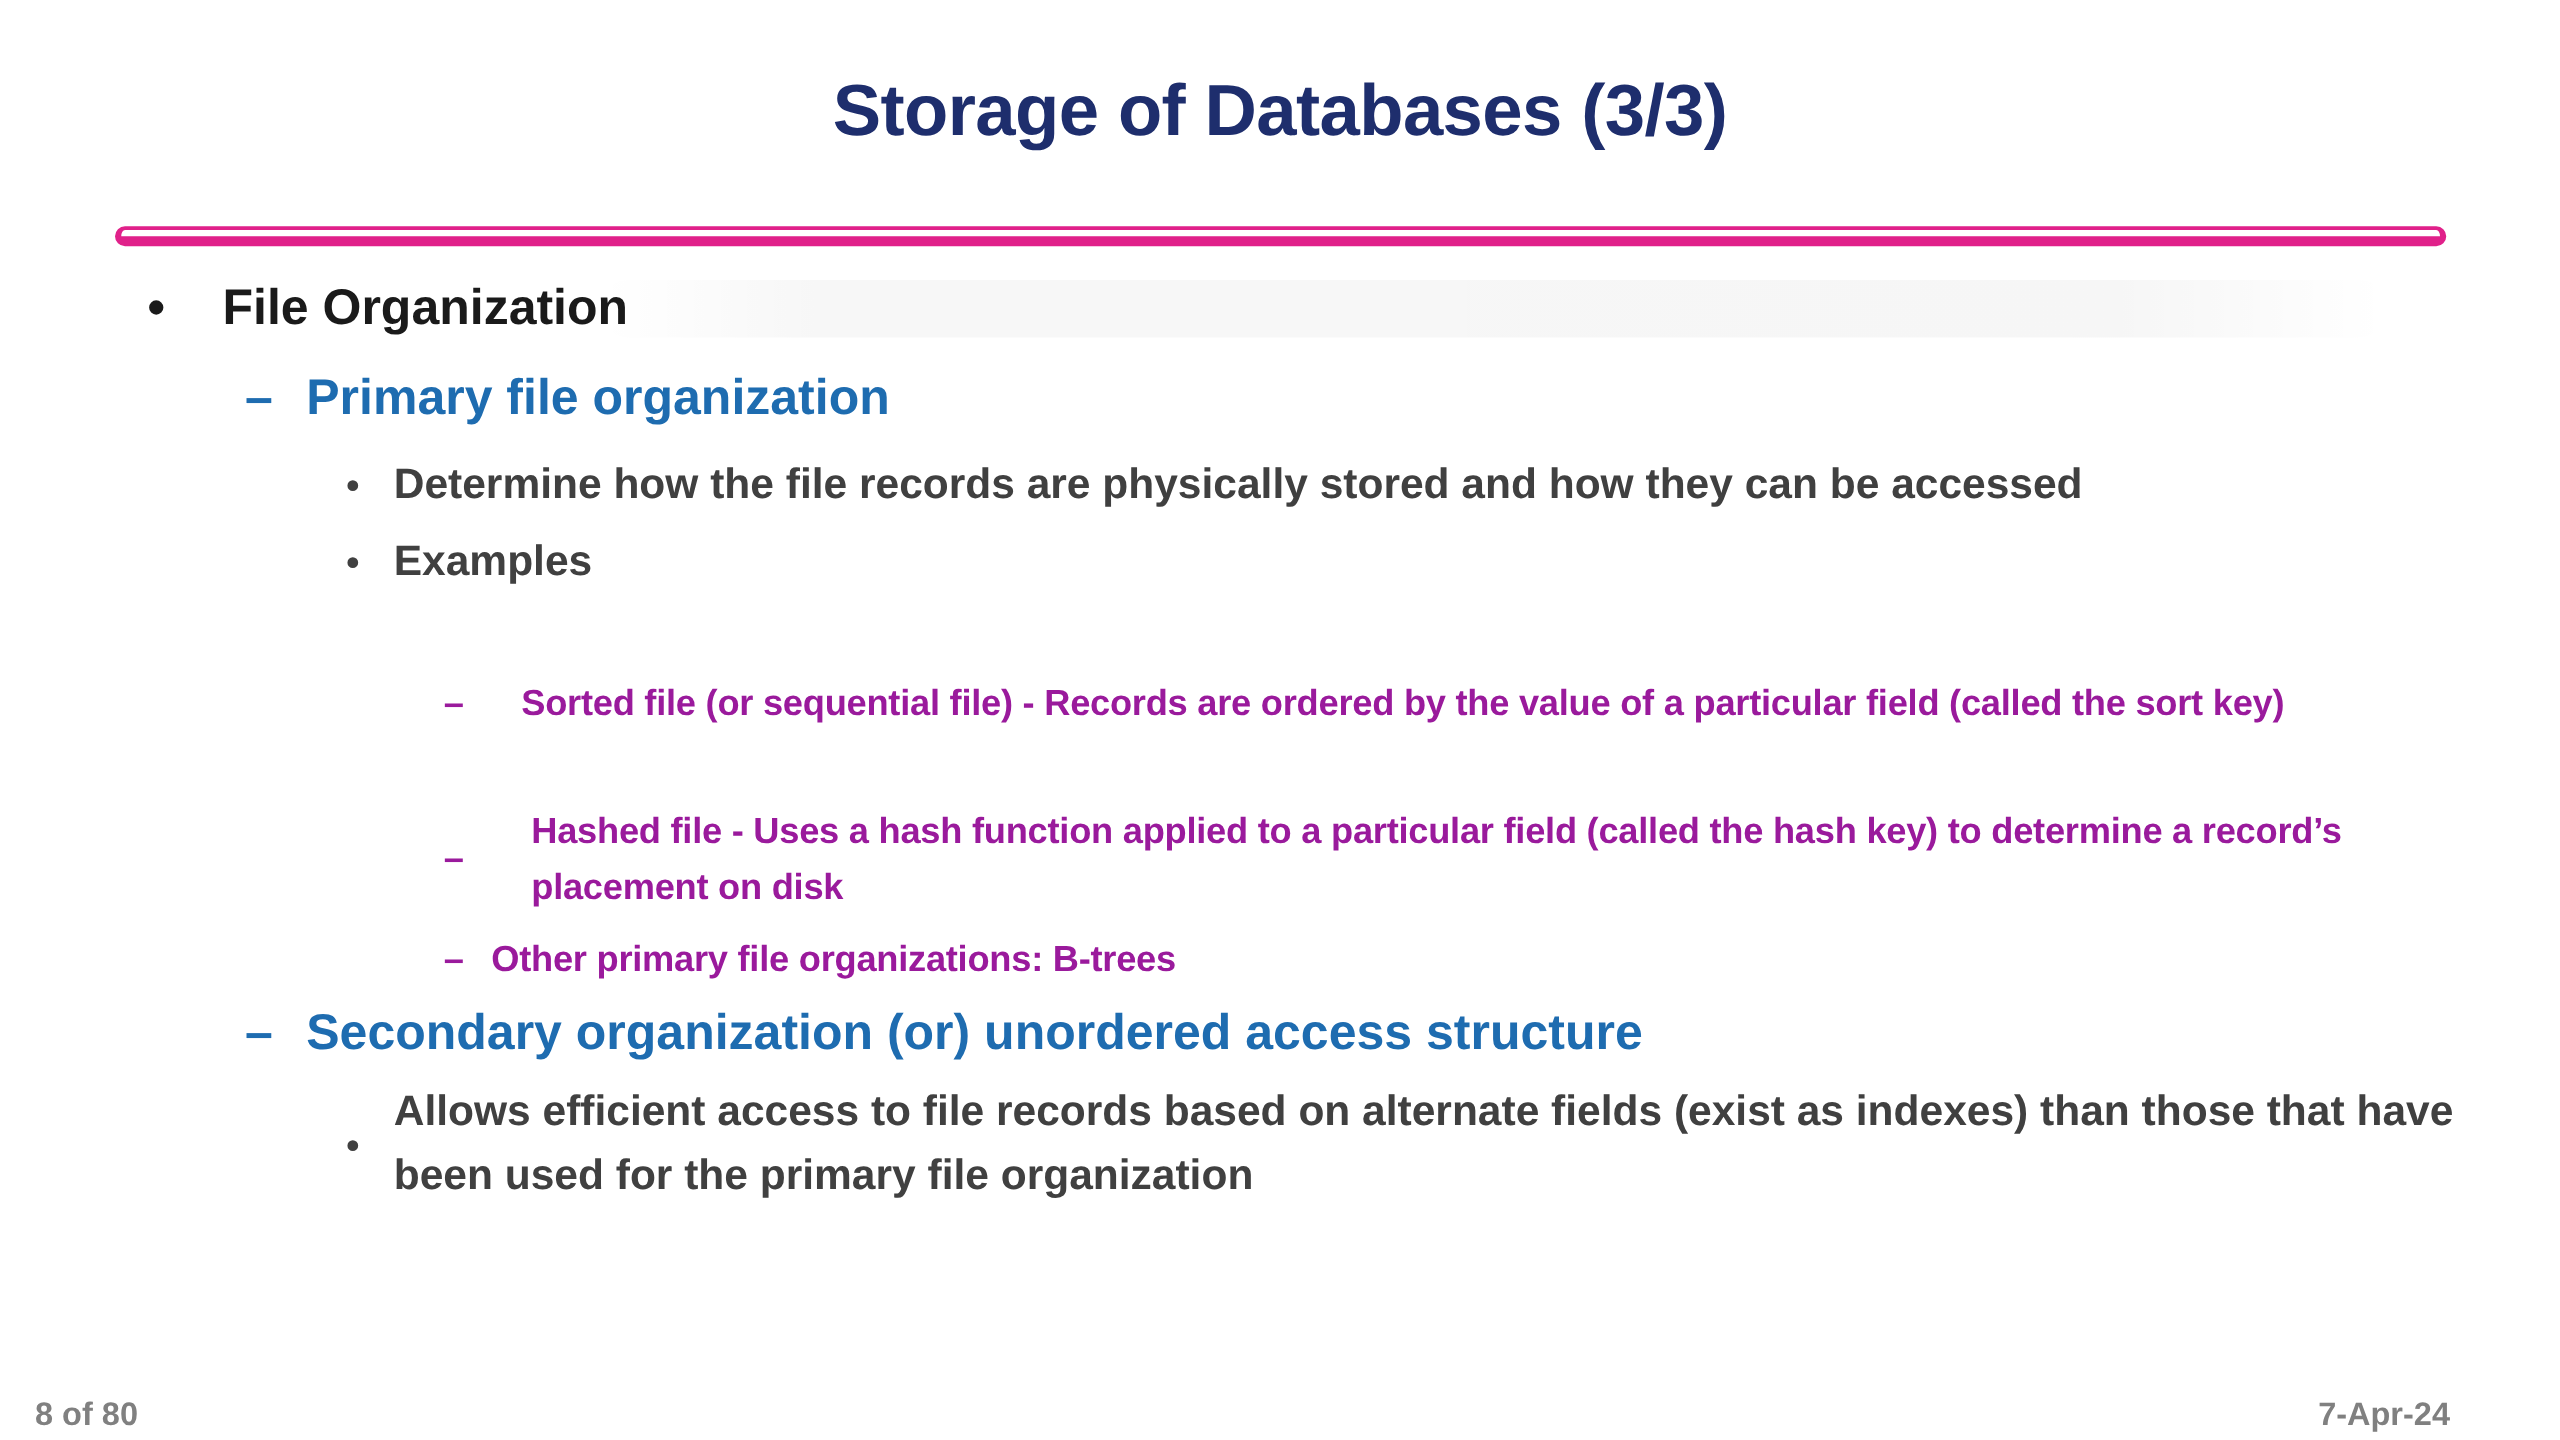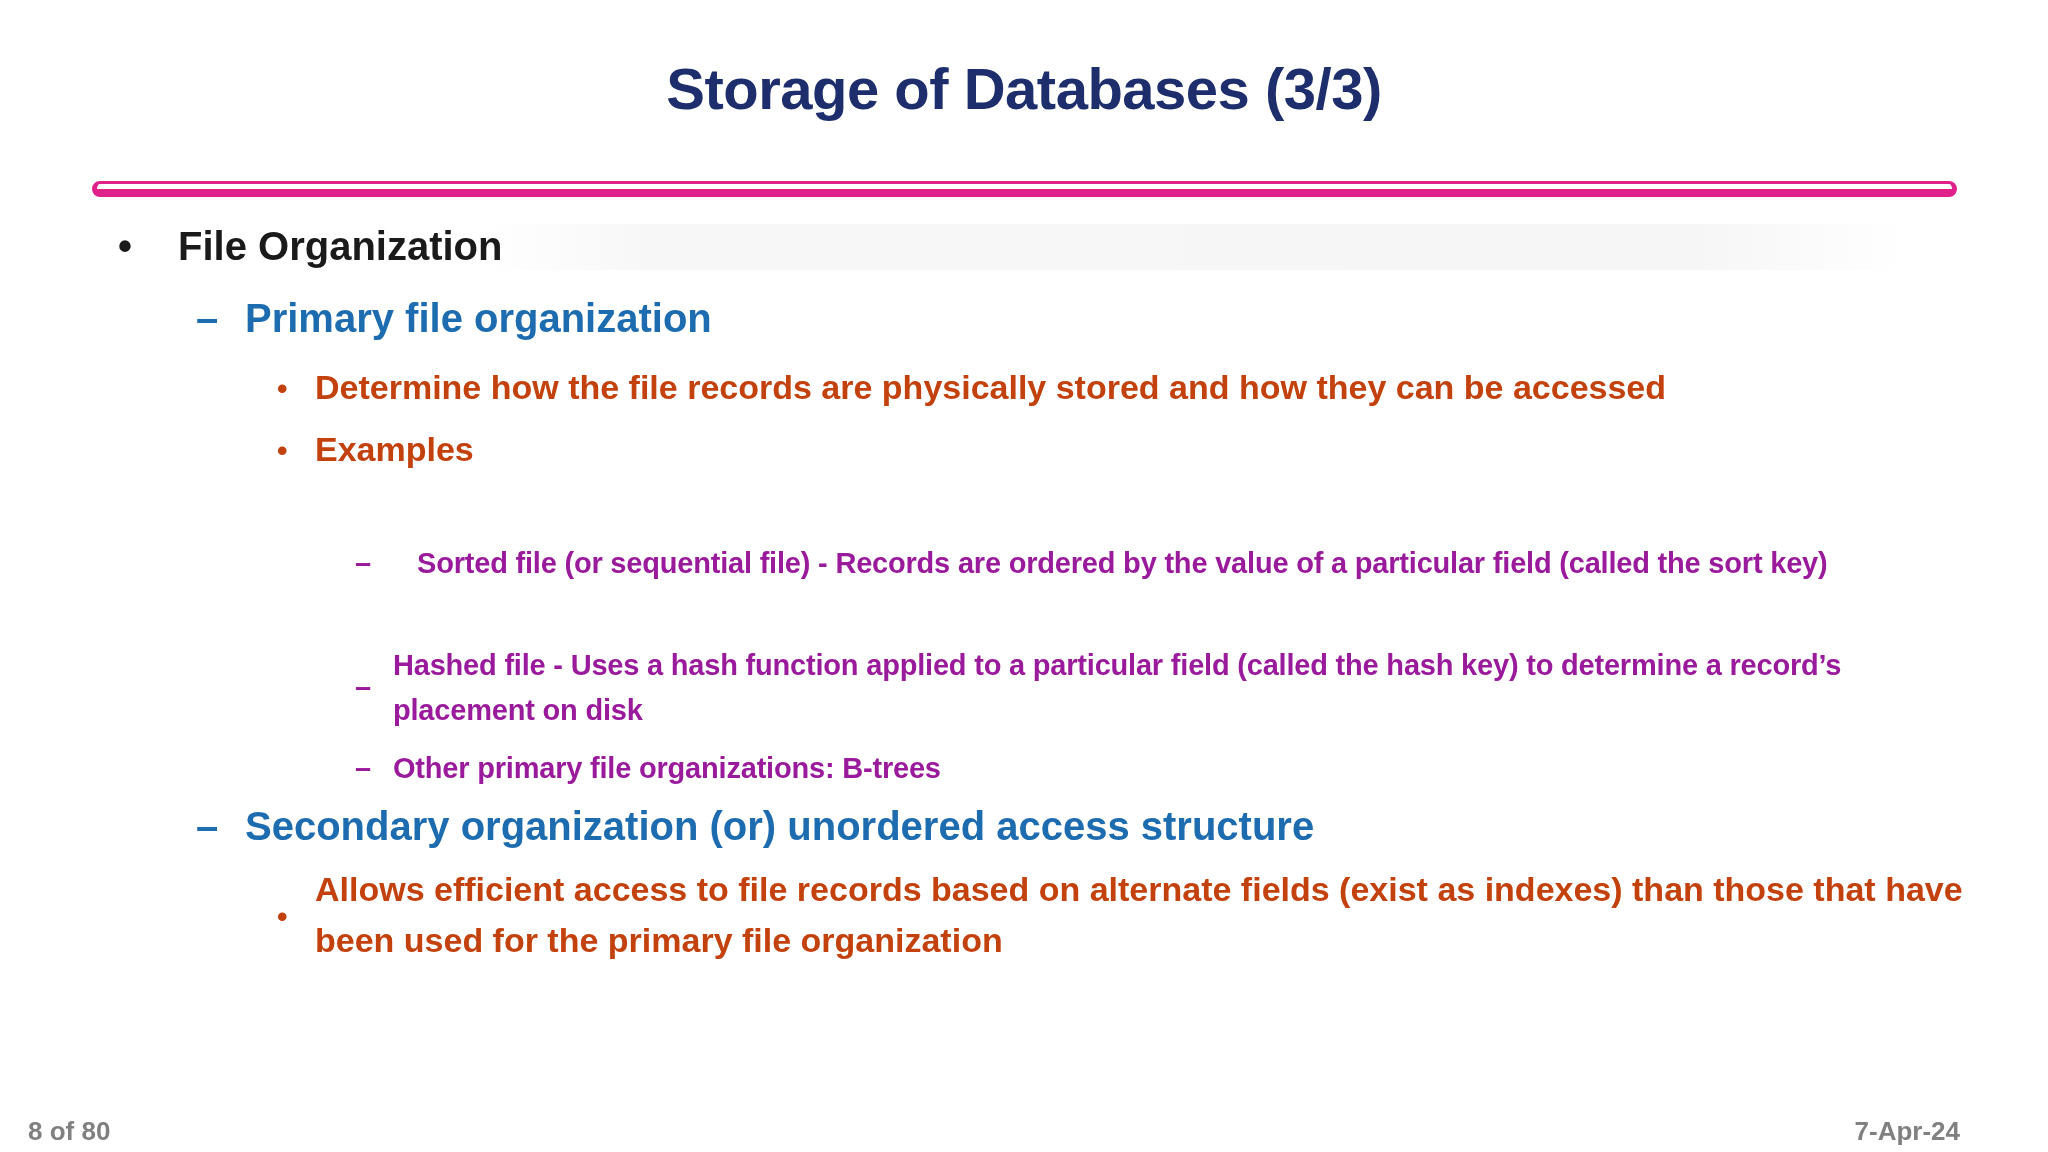--- a/index.html
+++ b/index.html
@@ -76,36 +76,36 @@
   .l1 .marker::before { content: "\2022"; }
 
   
   .l2 { left: 196px; font-size: 40px; font-weight: bold; color: #1e6cb0; }
   .l2 .marker { width: 49px; }
   .l2 .marker::before { content: "\2013"; }
   .l2.pos-primary   { top: 296px; }
   .l2.pos-secondary { top: 804px; }
 
   
-  .l3 { left: 277px; font-size: 34px; font-weight: bold; color: #c2410c; line-height: 1.5; }
+  .l3 { left: 277px; font-size: 34px; font-weight: bold; color: #404040; line-height: 1.5; }
   .l3 .marker { width: 38px; font-size: 30px; padding-top: 2px; }
   .l3 .marker::before { content: "\2022"; }
   .l3 .txt { max-width: 1660px; }
   .l3.pos-determine { top: 362px; }
   .l3.pos-examples  { top: 424px; }
   .l3.pos-allows    { top: 864px; }
 
   
   .l4 { left: 355px; font-size: 29px; font-weight: bold; color: #9a1a9c; line-height: 1.55; letter-spacing: -0.2px; }
   .l4 .marker { width: 38px; }
   .l4 .marker::before { content: "\2013"; }
   .l4 .txt { max-width: 1552px; }
   .l4.pos-heap   { top: 486px; }
   .l4.pos-sorted { top: 541px; gap: 24px; }
-  .l4.pos-hashed { top: 643px; }
+  .l4.pos-hashed { top: 643px; gap: 32px; }
   .l4.pos-other  { top: 746px; }
 
   
   .footer-center {
     position: absolute;
     top: 1092px;
     left: 0;
     width: 100%;
     text-align: center;
     font-size: 26px;

